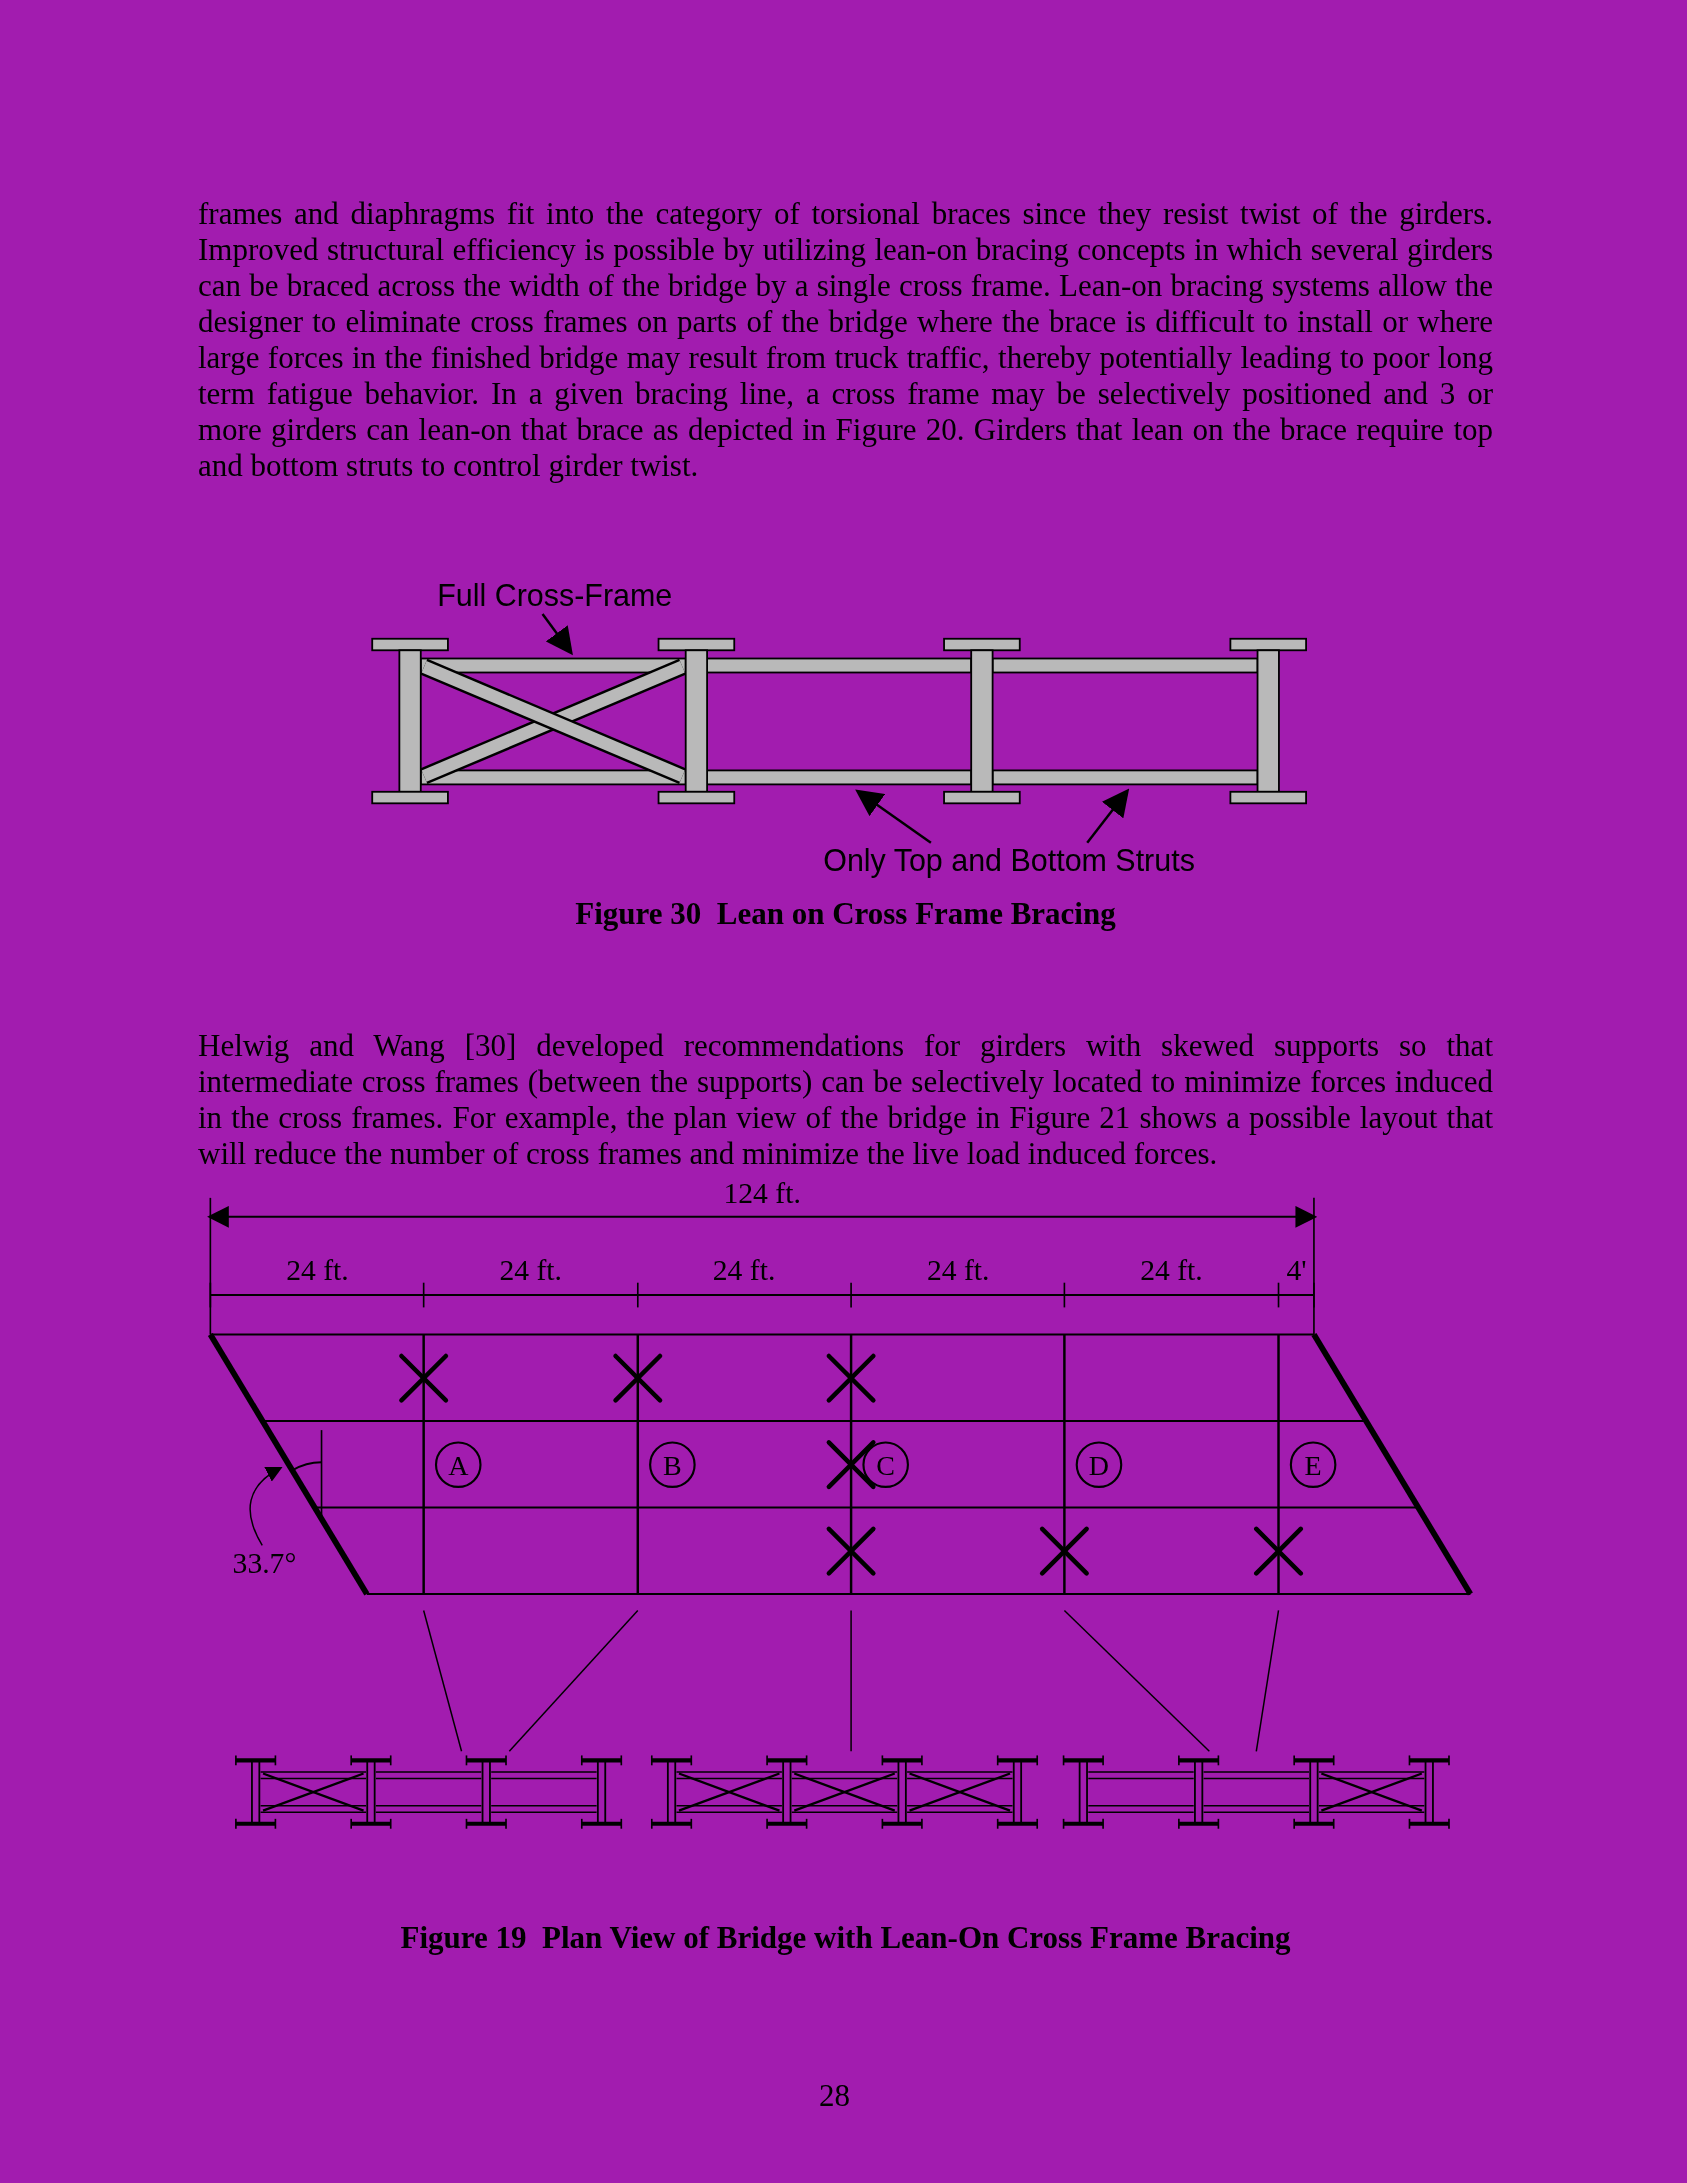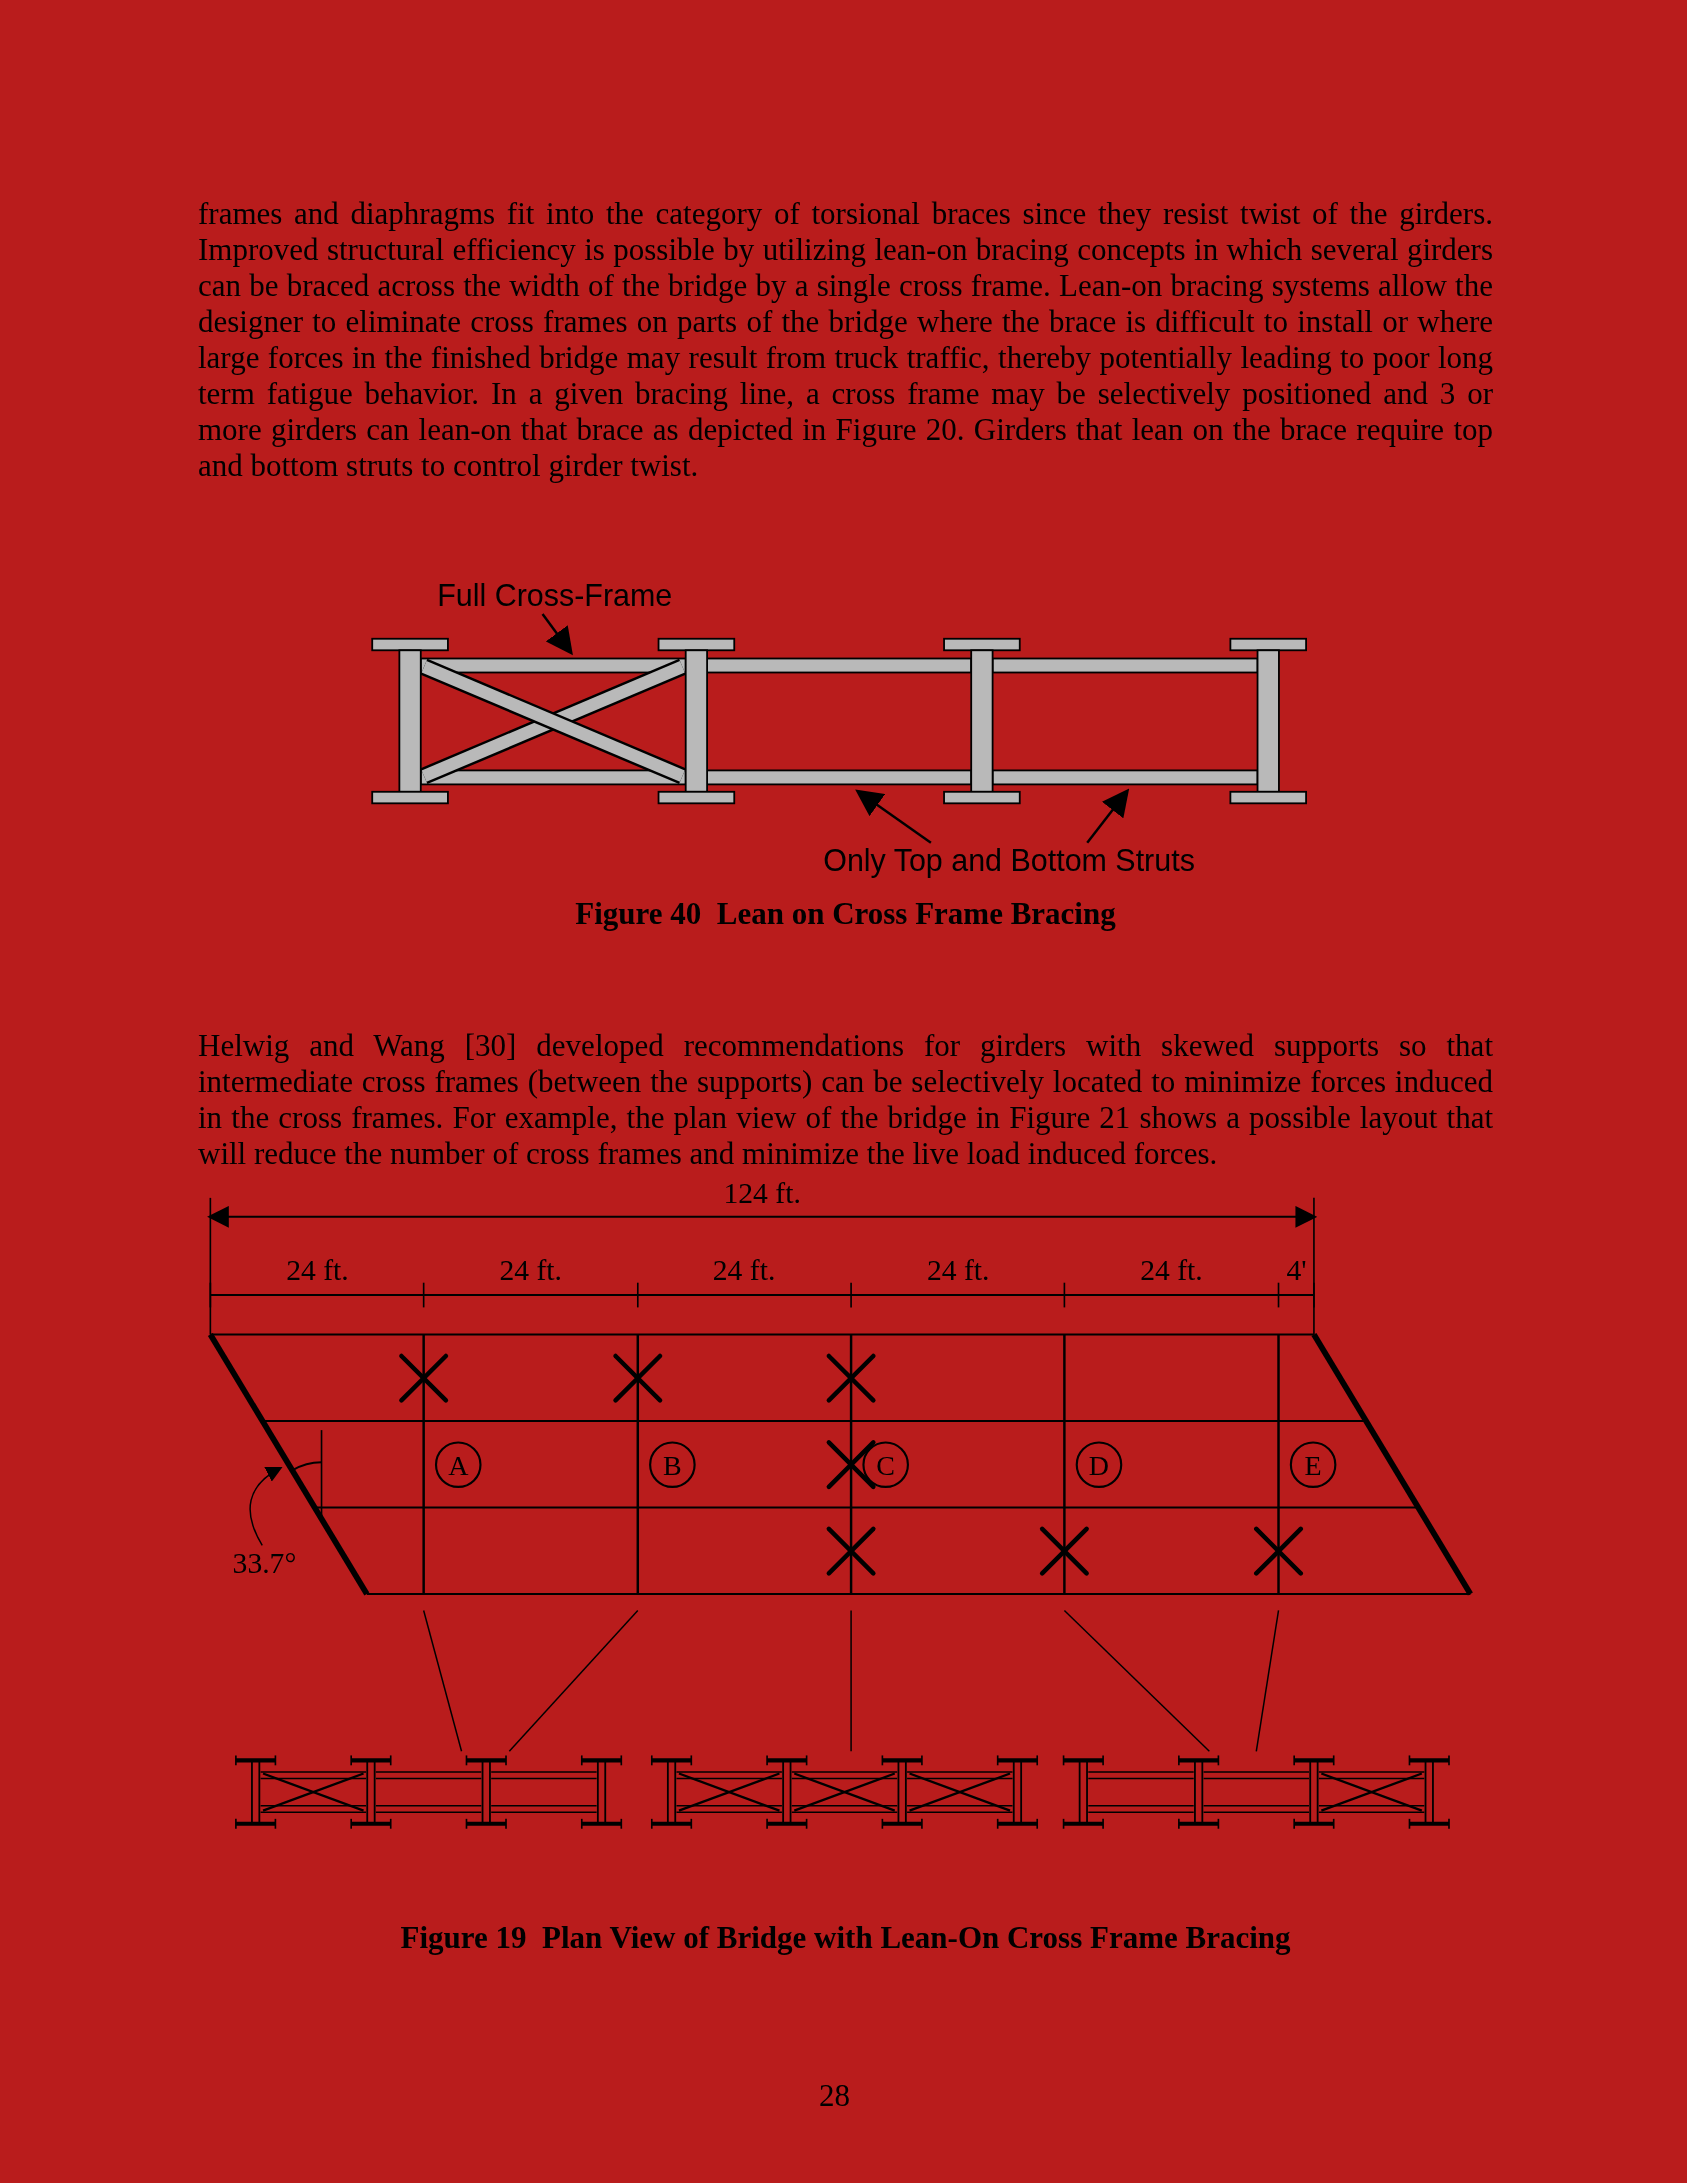--- a/index.html
+++ b/index.html
@@ -1,17 +1,17 @@
 <!DOCTYPE html>
 <html style="font-size:13px"><head>
 <meta charset="utf-8">
 <style>
   html,body{margin:0;padding:0;background:#888;}
   .page{
-    position:relative;width:1687px;height:2183px;background:#b91c1c;
+    position:relative;width:1687px;height:2183px;background:#a21caf;
     font-family:"Liberation Serif",serif;color:#000;overflow:hidden;margin:0 auto;
   }
   .para{
     position:absolute;left:198px;width:1295px;
     font-size:31px;line-height:36px;text-align:justify;
   }
   #para1{top:196px;}
   #para2{top:1028px;}
   .caption{
     position:absolute;left:198px;width:1295px;text-align:center;
@@ -94,21 +94,21 @@
     </g>
 
     <text class="sans" x="290" y="46">Full Cross-Frame</text>
     <line class="arrow" x1="418" y1="56" x2="452" y2="102" marker-end="url(#m20)"></line>
 
     <text class="sans" x="985" y="368" text-anchor="middle">Only Top and Bottom Struts</text>
     <line class="arrow" x1="890" y1="334" x2="802" y2="272" marker-end="url(#m20)"></line>
     <line class="arrow" x1="1080" y1="334" x2="1128" y2="272" marker-end="url(#m20)"></line>
   </svg>
 
-  <div id="cap20" class="caption">Figure 40  Lean on Cross Frame Bracing</div>
+  <div id="cap20" class="caption">Figure 30  Lean on Cross Frame Bracing</div>
 
   <div id="para2" class="para">Helwig and Wang [30] developed recommendations for girders with skewed supports so that intermediate cross frames (between the supports) can be selectively located to minimize forces induced in the cross frames.  For example, the plan view of the bridge in Figure 21 shows a possible layout that will reduce the number of cross frames and minimize the live load induced forces.</div>
 
   <svg id="fig21" class="fig" width="1293" height="684" viewBox="0 0 1570 830">
     <defs>
       <marker id="m21" markerWidth="11" markerHeight="11" refX="8.5" refY="5" viewBox="0 0 10 10" orient="auto-start-reverse">
         <path d="M0,0 L10,5 L0,10 z" fill="#000"></path>
       </marker>
       <g id="ib">
         <line class="fl" x1="-24" y1="1" x2="24" y2="1"></line>

